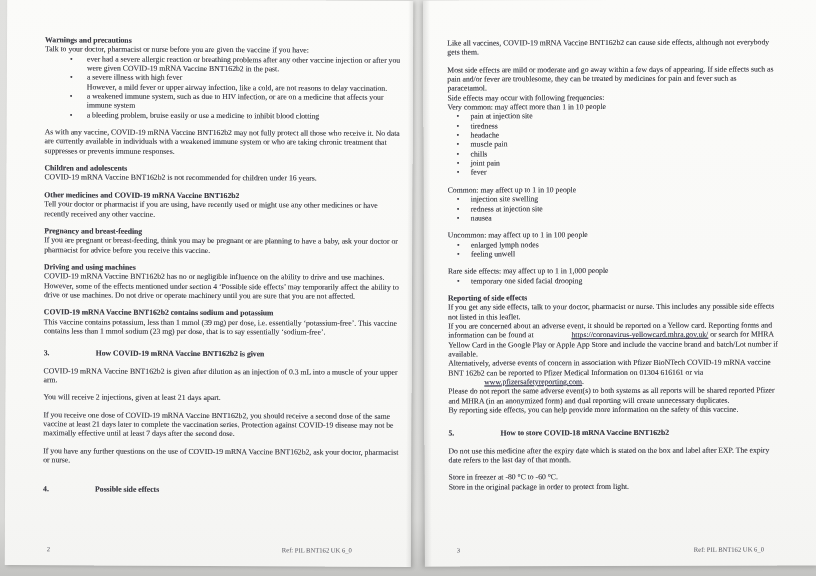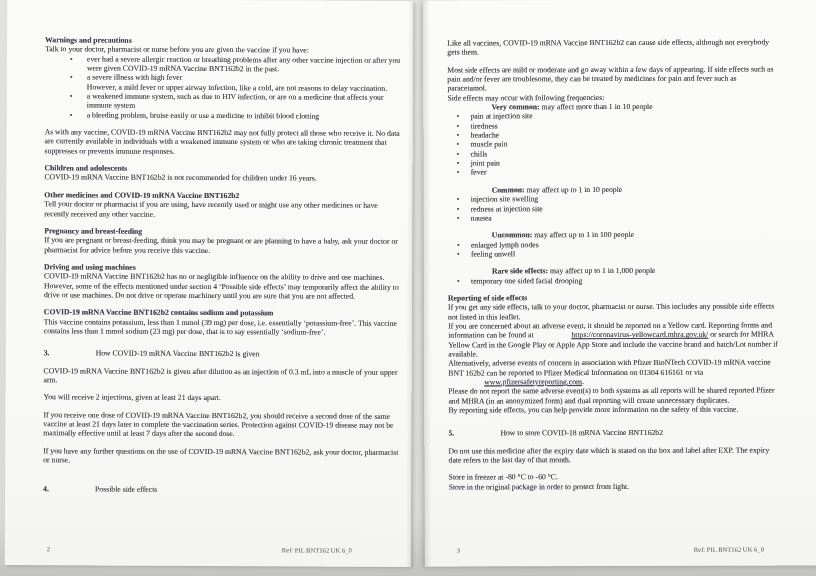--- a/index.html
+++ b/index.html
@@ -25,22 +25,22 @@
   ul.bullets{margin:0;padding:0;list-style:none;}
   ul.bullets li{position:relative;}
   ul.deep li{padding-left:42px;}
   ul.deep li::before{content:"\2022";position:absolute;left:25px;}
   ul.shallow li{padding-left:23px;}
   ul.shallow li::before{content:"\2022";position:absolute;left:9px;}
   .numh{margin:13px 0 8px 0;}
   .numh.s4{margin-top:20px;margin-bottom:0;}
   .numh.s5{margin-top:14px;}
   .numh .num{display:inline-block;width:42px;font-weight:bold;}
-  .numh .t{font-weight:normal;padding-left:10px;}
-  .freqline b{font-weight:bold;margin-left:44px;}
+  .numh .t{font-weight:bold;padding-left:10px;}
+  .freqline b{font-weight:normal;}
   .doclink{color:#42425a;text-decoration:underline;margin-left:36px;}
   .pnum,.ref{position:absolute;top:546px;font-size:6.6px;color:#50505a;text-shadow:none;}
   .page-left .pnum{left:42px;}
   .page-left .ref{left:277px;}
   .page-right .pnum{left:32px;}
   .page-right .ref{left:269px;}
 </style>
 </head>
 <body>
 

